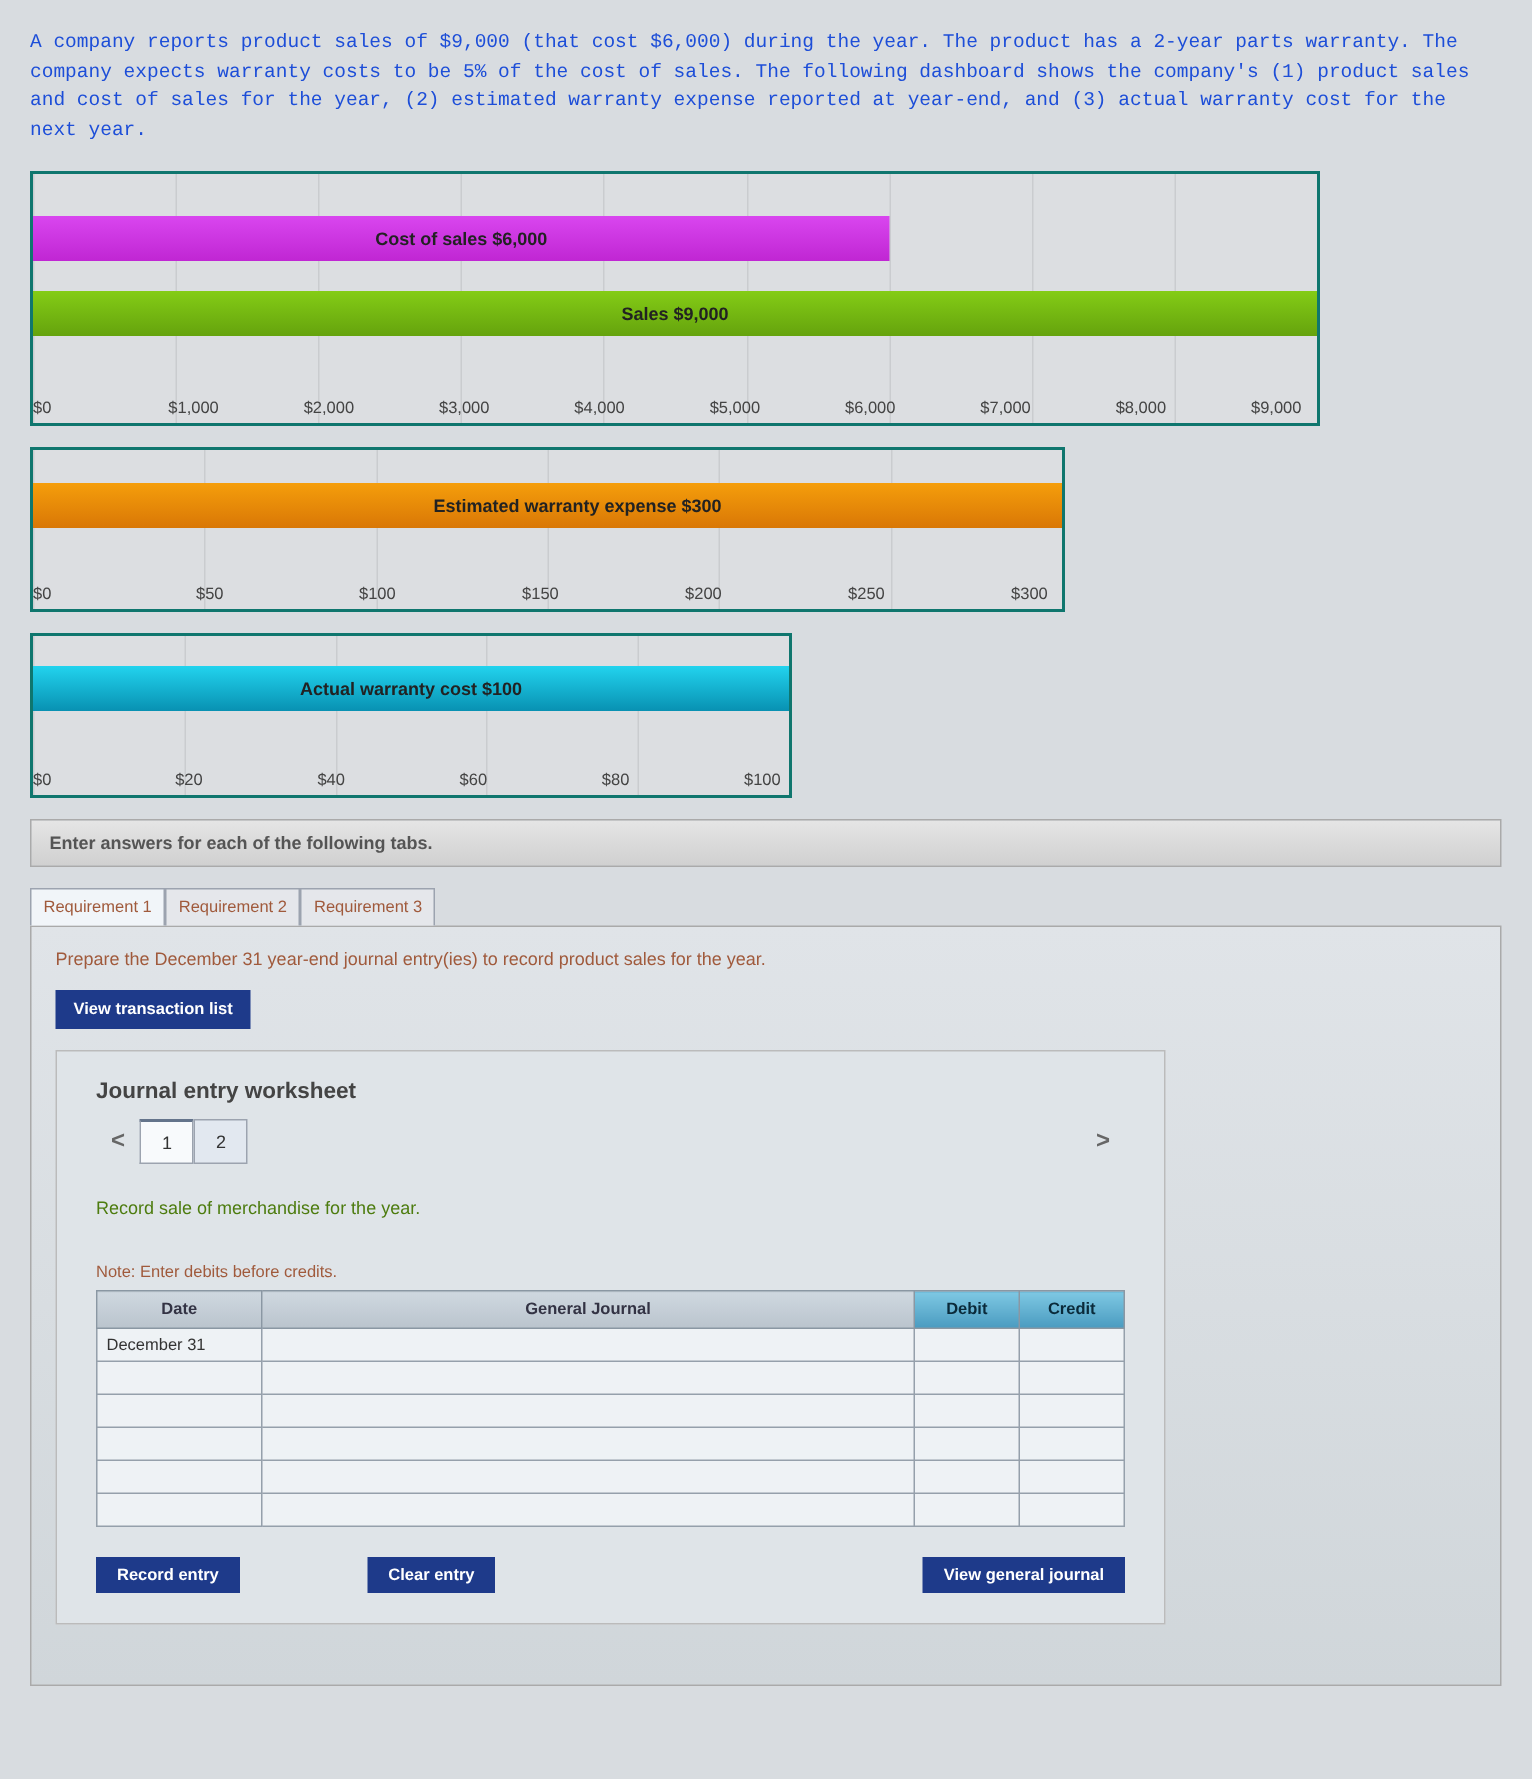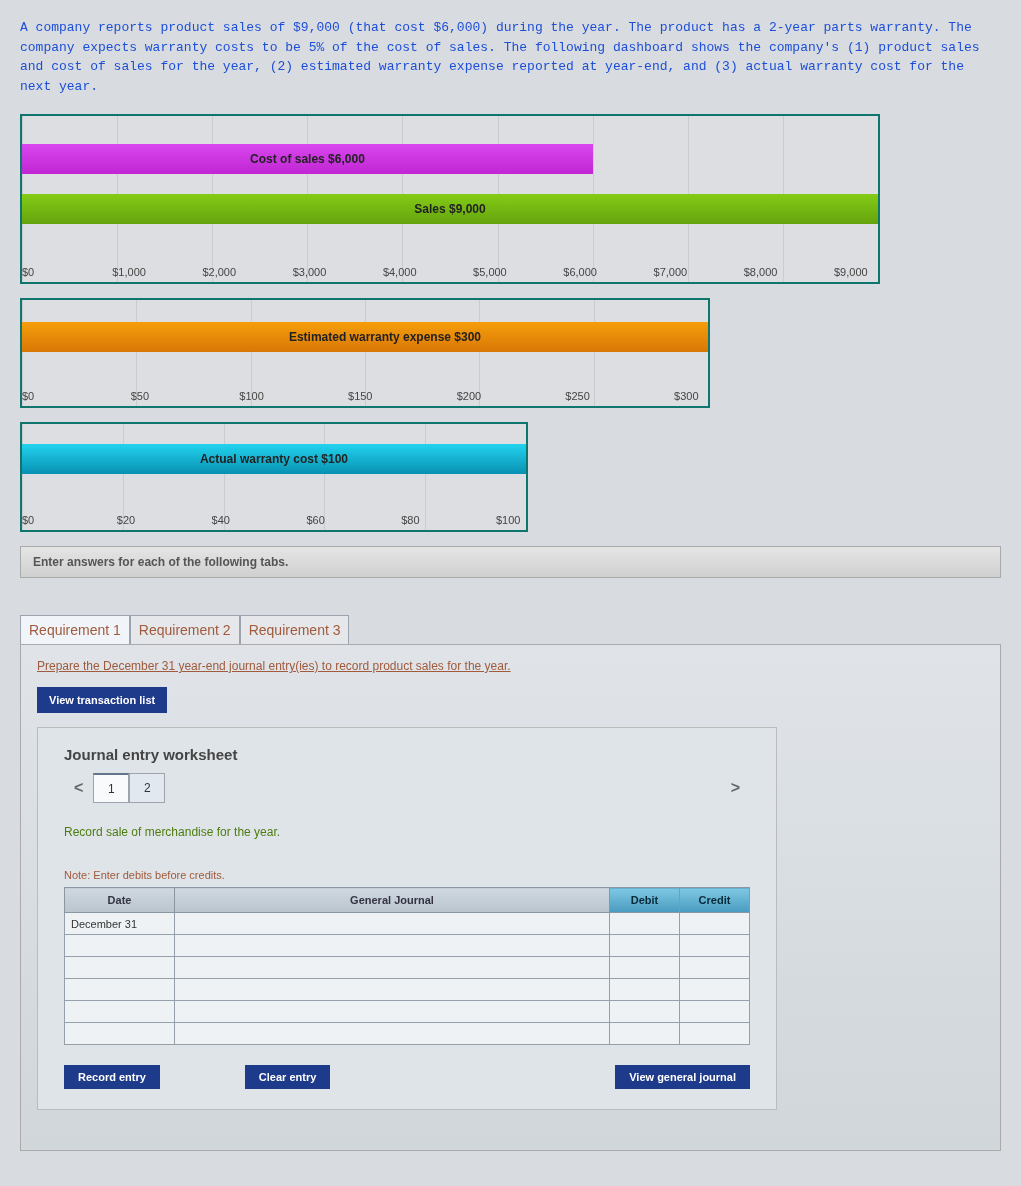--- a/index.html
+++ b/index.html
@@ -14,24 +14,24 @@
 .bar-area { position: absolute; left: 0; right:0; top:0; bottom:25px; }
 .bar { position: absolute; height: 30px; line-height: 30px; color: #222; font-size: 12px; font-weight: bold; text-align: center; white-space: nowrap; left:0; }
 .bar.cost { background: linear-gradient(#d946ef,#c026d3); top: 28px; }
 .bar.sales { background: linear-gradient(#84cc16,#65a30d); top: 78px; }
 .bar.est { background: linear-gradient(#f59e0b,#d97706); top: 22px; }
 .bar.act { background: linear-gradient(#22d3ee,#0891b2); top: 20px; }
 .axis { position: absolute; bottom: 4px; left:0; right:0; display:flex; font-size:11px; color:#444; }
 .axis span { text-align:left; white-space:nowrap; }
 .enter-ans { background: linear-gradient(#e5e5e5,#d0d0d0); padding: 8px 12px; font-size: 12px; color: #555; border:1px solid #aaa; margin-top: 10px; font-weight: bold; }
 .tabs { display: flex; margin-top: 14px; }
-.tab { border: 1px solid #9ca3af; border-bottom: none; font-size: 14px; padding: 6px 8px; background: #e5e7eb; color: #a05a3c; cursor: pointer; margin-top: 23px; }
+.tab { border: 1px solid #9ca3af; border-bottom: none; font-size: 11px; padding: 6px 8px; background: #e5e7eb; color: #a05a3c; cursor: pointer; }
 .tab.active { background: #f1f5f9; }
 .tab-body { background: linear-gradient(#e0e4e8,#d0d6da); border: 1px solid #aaa; padding: 14px 16px 40px; }
-.tab-instr { font-size: 12px; color: #a05a3c; margin-bottom: 14px; text-decoration: underline; }
+.tab-instr { font-size: 12px; color: #a05a3c; margin-bottom: 14px; }
 .view-btn { background: #1e3a8a; color: #fff; font-size: 11px; padding: 7px 12px; border: none; font-weight: bold; cursor:pointer; }
 .worksheet { background: #dfe4e8; border: 1px solid #bbb; padding: 18px 26px 20px; margin-top: 14px; width: 740px; }
 .ws-title { font-weight: bold; font-size: 15px; color: #444; margin-bottom: 10px; }
 .ws-nav { display: flex; align-items: center; gap: 0; margin-bottom: 16px; }
 .ws-nav .chev { font-size: 16px; color: #666; padding: 6px 10px; cursor: pointer; font-weight:bold; }
 .ws-nav .chev.right { margin-left: auto; }
 .ws-nav .num { width: 36px; height: 30px; border: 1px solid #9ca3af; display: flex; align-items: center; justify-content: center; font-size: 12px; background:#e2e8f0; cursor:pointer; }
 .ws-nav .num.active { background: #f8fafc; border-top:2px solid #64748b; }
 .ws-instr { font-size: 12px; color: #4d7c0f; margin: 22px 0 30px; }
 .note { font-size: 11px; color: #a05a3c; margin-bottom: 6px; }

